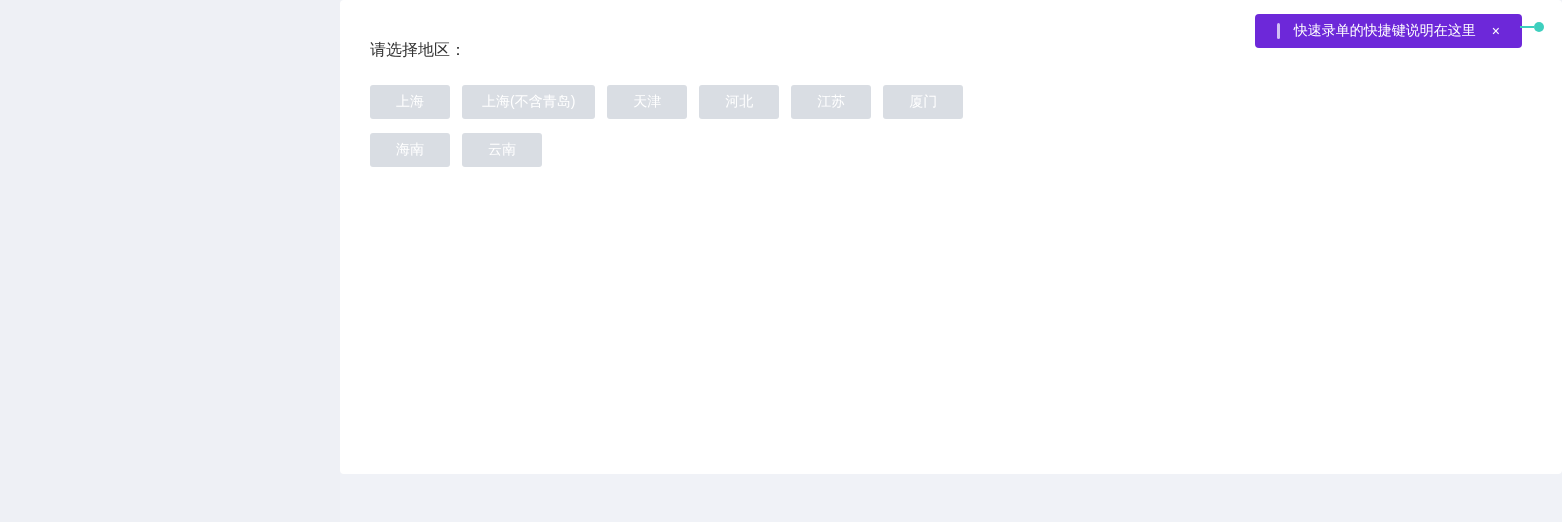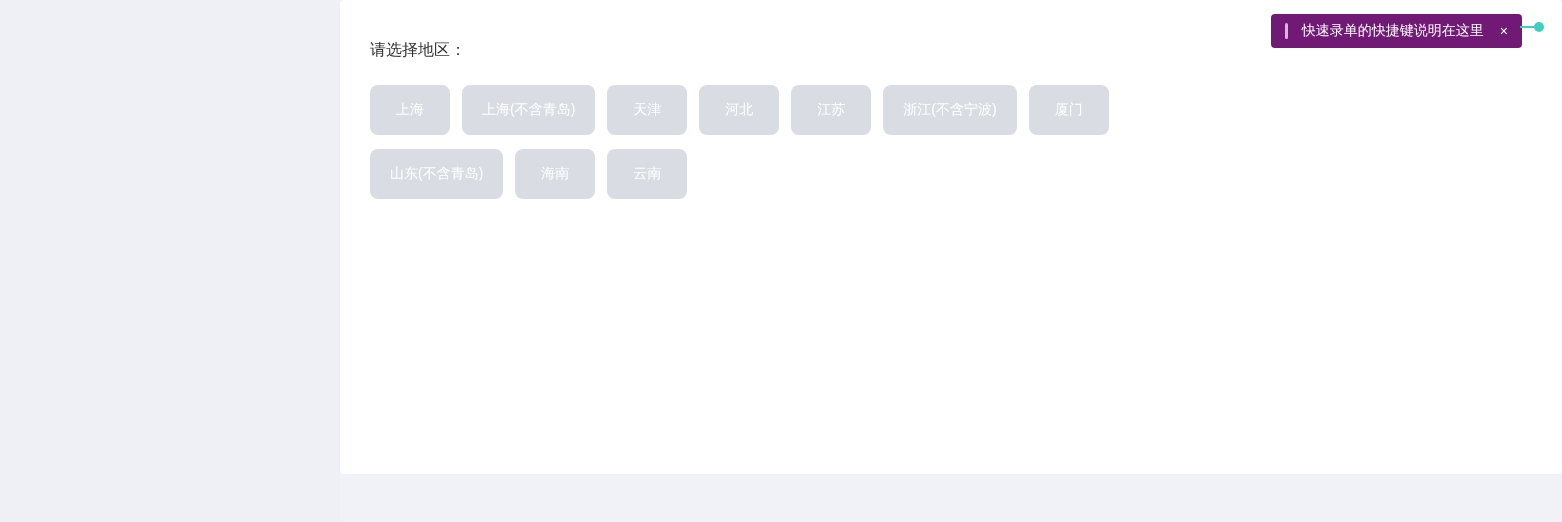--- a/index.html
+++ b/index.html
@@ -52,39 +52,39 @@
       flex-wrap: nowrap;
       gap: 12px;
       margin-bottom: 14px;
       align-items: center;
     }
 
     .region-btn {
       background: #d9dde3;
       color: #ffffff;
       border: none;
-      border-radius: 8px;
-      padding: 16px 20px;
+      border-radius: 3px;
+      padding: 8px 20px;
       font-size: 14px;
       cursor: pointer;
       white-space: nowrap;
       font-family: 'Microsoft YaHei', '微软雅黑', sans-serif;
       min-width: 80px;
       text-align: center;
     }
 
     
     .tooltip-bar {
       position: absolute;
       top: 14px;
       right: 40px;
-      background: #701a75;
+      background: #6d28d9;
       color: #fff;
       border-radius: 4px;
-      padding: 8px 14px;
+      padding: 8px 22px;
       font-size: 14px;
       display: flex;
       align-items: center;
       gap: 10px;
       white-space: nowrap;
     }
 
     .tooltip-bar .bar-left-accent {
       width: 3px;
       height: 16px;
@@ -133,27 +133,25 @@
   <div class="page-section">
     <div class="region-label">请选择地区：</div>
 
     <div class="region-buttons-row">
 
     <button class="region-btn">上海</button>
         <button class="region-btn">上海(不含青岛)</button>
         <button class="region-btn">天津</button>
         <button class="region-btn">河北</button>
         <button class="region-btn">江苏</button>
-        <button class="region-btn">浙江(不含宁波)</button>
         <button class="region-btn">厦门</button>
       </div>
 
     <div class="region-buttons-row">
 
-    <button class="region-btn">山东(不含青岛)</button>
         <button class="region-btn">海南</button>
         <button class="region-btn">云南</button>
       </div>
   </div>
 </div>
 
 <div class="tooltip-bar">
   <span class="bar-left-accent"></span>
   <span>快速录单的快捷键说明在这里</span>
   <button class="close-btn">×</button>

